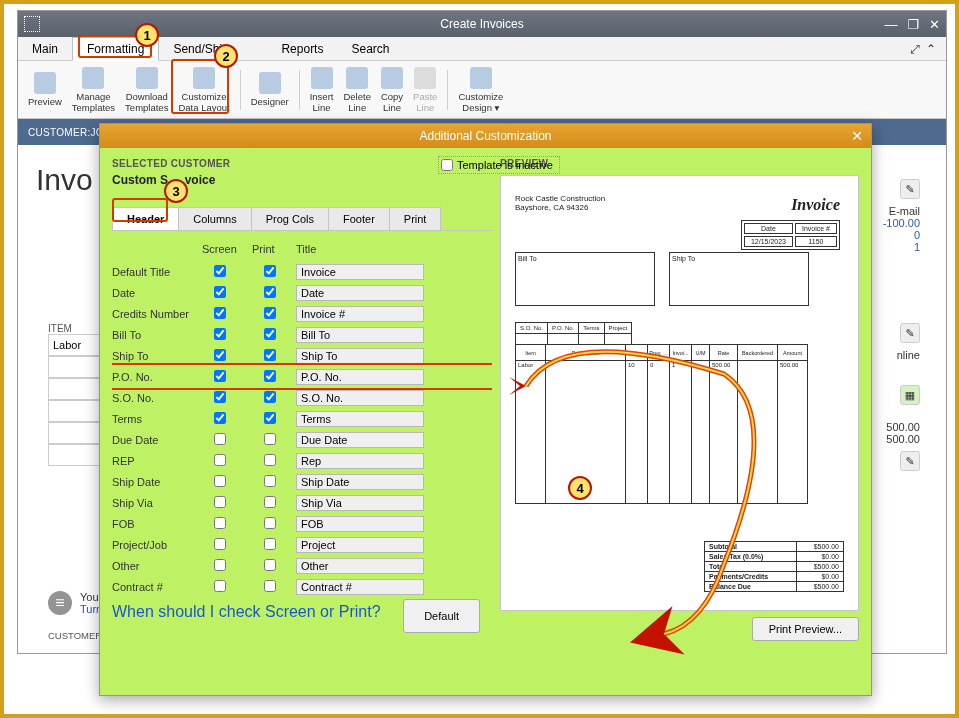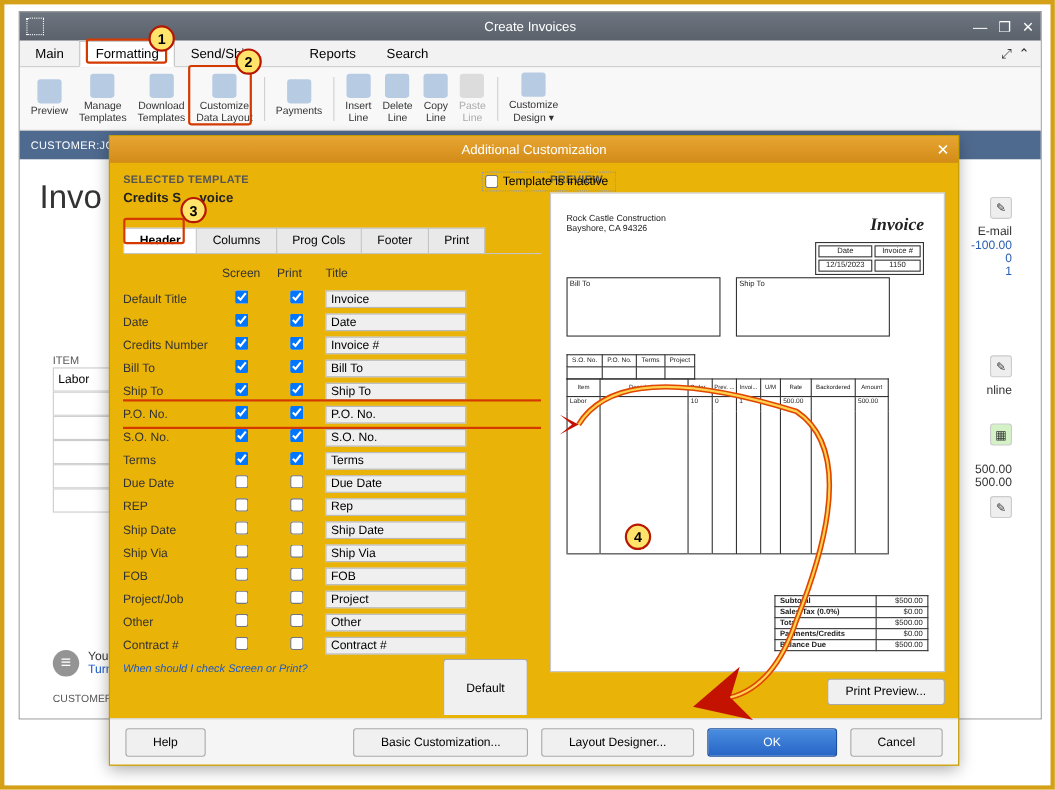--- a/index.html
+++ b/index.html
@@ -36,21 +36,21 @@
 
 .side-panel { position: absolute; right: 26px; top: 168px; width: 48px; font-size: 11px; color: #333; text-align: right; }
 .side-panel .edit-btn { width: 20px; height: 20px; background: #eee; border: 1px solid #ccc; border-radius: 3px; margin-left: auto; margin-bottom: 6px; display: flex; align-items: center; justify-content: center; }
 .side-panel .blue { color: #2a5db0; }
 
 .cust-msg { position: absolute; bottom: 38px; left: 30px; display: flex; align-items: center; gap: 8px; font-size: 11px; color: #333; }
 .cust-msg .icon { width: 24px; height: 24px; border-radius: 12px; background: #949494; color: #fff; display:flex; align-items:center; justify-content:center; font-size: 16px; }
 .cust-meme { position: absolute; bottom: 12px; left: 30px; font-size: 9.5px; color: #555; }
 
 
-.modal { position: absolute; top: 119px; left: 95px; width: 773px; height: 573px; background: #eab308; border: 1px solid #c49a00; box-shadow: 0 4px 14px rgba(0,0,0,0.35); }
+.modal { position: absolute; top: 119px; left: 95px; width: 773px; height: 573px; background: #bef264; border: 1px solid #c49a00; box-shadow: 0 4px 14px rgba(0,0,0,0.35); }
 .modal-titlebar { height: 24px; background: linear-gradient(#e8a532, #d28b17); color: #fff; font-size: 12px; display: flex; align-items: center; justify-content: center; position: relative; }
 .modal-titlebar .close { position: absolute; right: 8px; font-size: 14px; cursor: pointer; }
 
 .modal-body { display: flex; padding: 10px 12px 0; gap: 8px; height: calc(100% - 68px); }
 .left-col { width: 380px; }
 .right-col { flex: 1; }
 
 .sel-tmpl { font-size: 10px; font-weight: bold; color: #555; letter-spacing: 0.3px; }
 .tmpl-name { font-size: 12px; font-weight: bold; color: #222; margin-top: 4px; }
 .inactive-wrap { position: absolute; top: 32px; left: 338px; font-size: 11px; border: 1px dotted #999; padding: 2px 6px 2px 2px; display: flex; align-items: center; gap: 4px; }
@@ -65,22 +65,22 @@
 .tab-content::-webkit-scrollbar { width: 14px; }
 .tab-content::-webkit-scrollbar-track { background: #e5e5e5; }
 .tab-content::-webkit-scrollbar-thumb { background: #b5b5b5; border-radius: 2px; }
 
 .grid-hdr { display: grid; grid-template-columns: 90px 50px 44px 160px; font-size: 11px; color: #333; margin-bottom: 6px; }
 .grid-row { display: grid; grid-template-columns: 90px 50px 44px 160px; align-items: center; font-size: 11px; color: #333; height: 21px; }
 .grid-row input[type=text] { width: 128px; height: 16px; font-size: 11px; padding: 0 4px; border: 1px solid #b8b8b8; background: #efefef; }
 .grid-row input[type=checkbox] { width: 12px; height: 12px; margin-left: 12px; }
 .highlight-row { outline: 2px solid #d43900; outline-offset: 1px; }
 
-.screen-print-link { font-size: 10px; color: #1a58c9; margin-top: 6px; display: inline-block; font-style: italic; }
-.default-btn { float: right; margin-top: 2px; margin-right: 12px; padding: 20px 20px; font-size: 11px; background: #f0f0f0; border: 1px solid #aaa; border-radius: 3px; cursor: pointer; }
+.screen-print-link { font-size: 16px; color: #1a58c9; margin-top: 6px; display: inline-block; }
+.default-btn { float: right; margin-top: 2px; margin-right: 12px; padding: 10px 20px; font-size: 11px; background: #f0f0f0; border: 1px solid #aaa; border-radius: 3px; cursor: pointer; }
 
 .preview-lbl { font-size: 10px; font-weight: bold; color: #555; letter-spacing: 0.3px; }
 .preview-box { border: 1px solid #c7c7c7; background: #fff; margin-top: 6px; height: 436px; padding: 18px 14px; font-size: 8px; color: #222; position: relative; }
 .preview-box .company { font-size: 8px; }
 .preview-box .inv-title { position: absolute; right: 18px; top: 20px; font-size: 16px; font-weight: bold; font-style: italic; font-family: 'Times New Roman', serif; }
 .preview-box .date-box { position: absolute; right: 18px; top: 44px; border: 1px solid #333; }
 .preview-box .date-box td { border: 1px solid #333; padding: 1px 6px; font-size: 7px; text-align: center; }
 .preview-box .billto-box { position: absolute; top: 76px; left: 14px; border: 1px solid #333; width: 140px; height: 54px; font-size: 7px; padding: 2px; }
 .preview-box .shipto-box { position: absolute; top: 76px; left: 168px; border: 1px solid #333; width: 140px; height: 54px; font-size: 7px; padding: 2px; }
 .preview-box .mid-table { position: absolute; top: 146px; left: 14px; right: 14px; border: 1px solid #333; border-collapse: collapse; }
@@ -149,21 +149,21 @@
           <span>Templates</span>
         </div>
       <div class="group">
           <div class="ticon"></div>
           <span>Customize</span>
           <span>Data Layout</span>
         </div>
       <div class="sep"></div>
       <div class="group">
           <div class="ticon"></div>
-          <span>Payments</span>
+          <span>Designer</span>
           <span></span>
         </div>
       <div class="sep"></div>
       <div class="group">
           <div class="ticon"></div>
           <span>Insert</span>
           <span>Line</span>
         </div>
       <div class="group">
           <div class="ticon"></div>
@@ -229,22 +229,22 @@
     <div class="cust-meme">CUSTOMER ME</div>
   </div>
 
   <div class="modal">
     <div class="modal-titlebar">
       <span>Additional Customization</span>
       <span class="close">✕</span>
     </div>
     <div class="modal-body">
       <div class="left-col">
-        <div class="sel-tmpl">SELECTED TEMPLATE</div>
-        <div class="tmpl-name"><span>Credits S</span>&nbsp;&nbsp;&nbsp;&nbsp;&nbsp;<span>voice</span></div>
+        <div class="sel-tmpl">SELECTED CUSTOMER</div>
+        <div class="tmpl-name"><span>Custom S</span>&nbsp;&nbsp;&nbsp;&nbsp;&nbsp;<span>voice</span></div>
         <div class="inactive-wrap">
           <input type="checkbox" style="">
           <span>Template is inactive</span>
         </div>
 
         <div class="tabs">
           <div class="t active">Header</div>
           <div class="t">Columns</div>
           <div class="t">Prog Cols</div>
           <div class="t">Footer</div>
@@ -456,28 +456,20 @@
                   <td style="font-weight:bold">Balance Due</td>
                   <td style="text-align:right">$500.00</td>
                 </tr>
           </tbody>
             </table>
         </div>
         <button class="print-preview-btn">Print Preview...</button>
       </div>
     </div>
 
-    <div class="modal-footer">
-      <button class="btn">Help</button>
-      <div class="spacer"></div>
-      <button class="btn">Basic Customization...</button>
-      <button class="btn">Layout Designer...</button>
-      <button class="btn primary">OK</button>
-      <button class="btn">Cancel</button>
-    </div>
   </div>
 
   <div class="ring" style="top:31px; left:74px; width:74px; height:23px;"></div>
   <div class="callout" style="top:19px; left:131px;">1</div>
 
   <div class="ring" style="top:55px; left:167px; width:58px; height:55px;"></div>
   <div class="callout" style="top:40px; left:210px;">2</div>
 
   <div class="ring" style="top:194px; left:108px; width:56px; height:24px;"></div>
   <div class="callout" style="top:175px; left:160px;">3</div>

